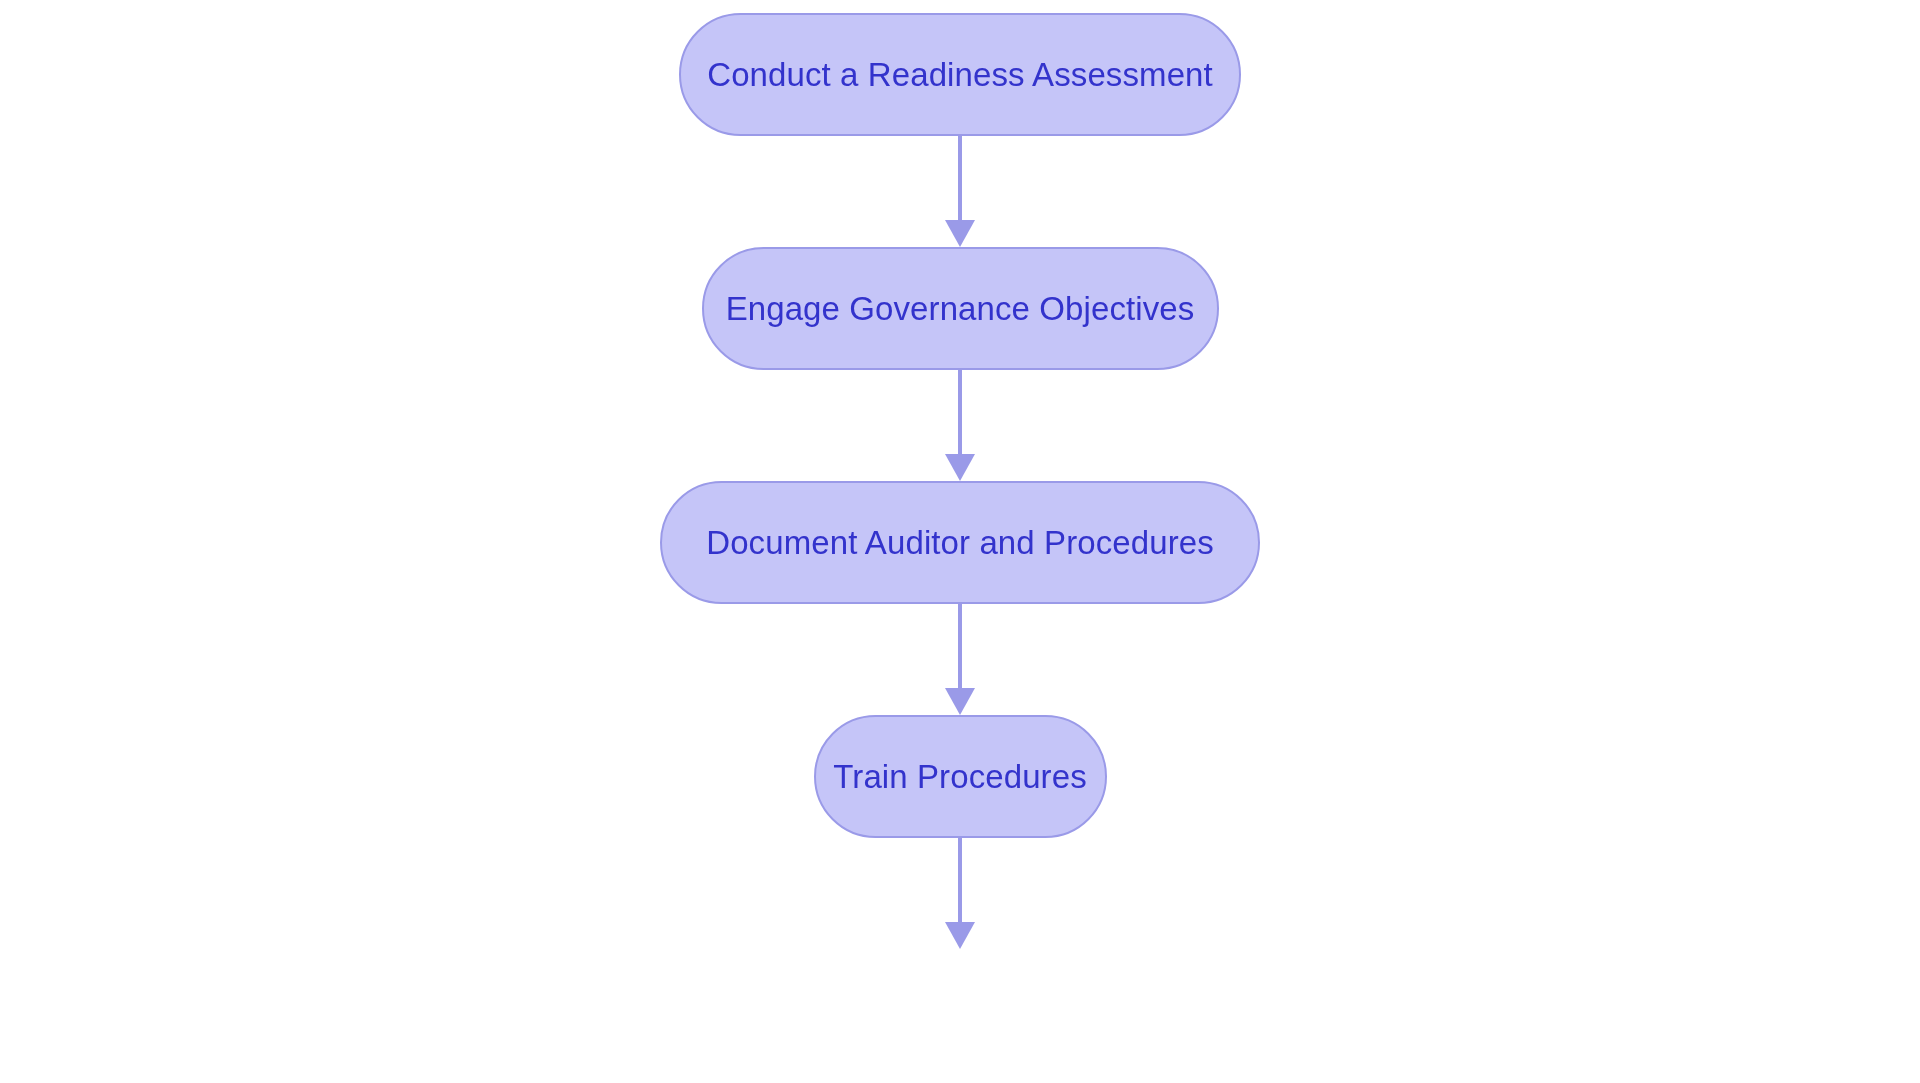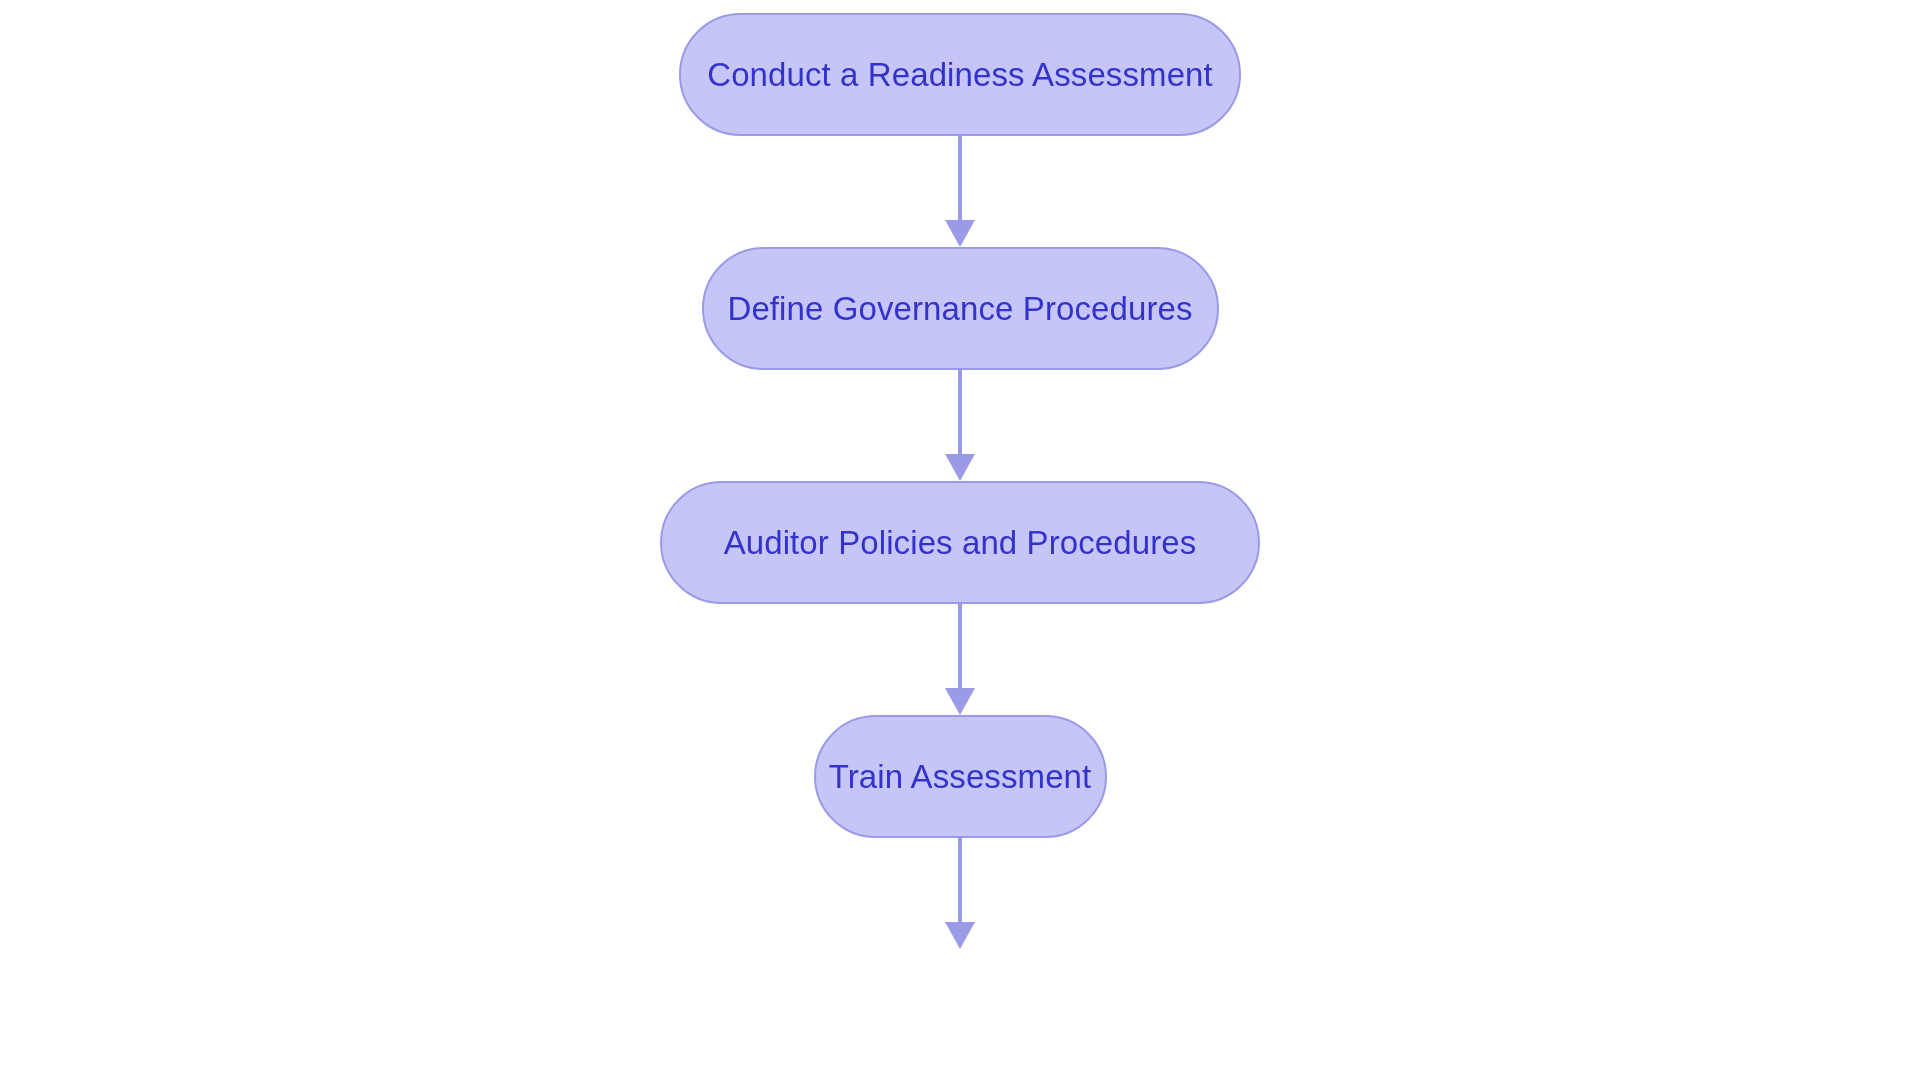--- a/index.html
+++ b/index.html
@@ -96,39 +96,39 @@
     <div class="node n0">
       <span class="node-label">Conduct a Readiness Assessment</span>
     </div>
 
     <div class="connector">
       <div class="shaft"></div>
       <div class="head"></div>
     </div>
 
     <div class="node n1">
-      <span class="node-label">Define Governance Procedures</span>
+      <span class="node-label">Engage Governance Objectives</span>
     </div>
 
     <div class="connector">
       <div class="shaft"></div>
       <div class="head"></div>
     </div>
 
     <div class="node n2">
-      <span class="node-label">Auditor Policies and Procedures</span>
+      <span class="node-label">Document Auditor and Procedures</span>
     </div>
 
     <div class="connector">
       <div class="shaft"></div>
       <div class="head"></div>
     </div>
 
     <div class="node n3">
-      <span class="node-label">Train Assessment</span>
+      <span class="node-label">Train Procedures</span>
     </div>
 
     <div class="connector">
       <div class="shaft"></div>
       <div class="head"></div>
     </div>
 
 
   </div>
 </div>

